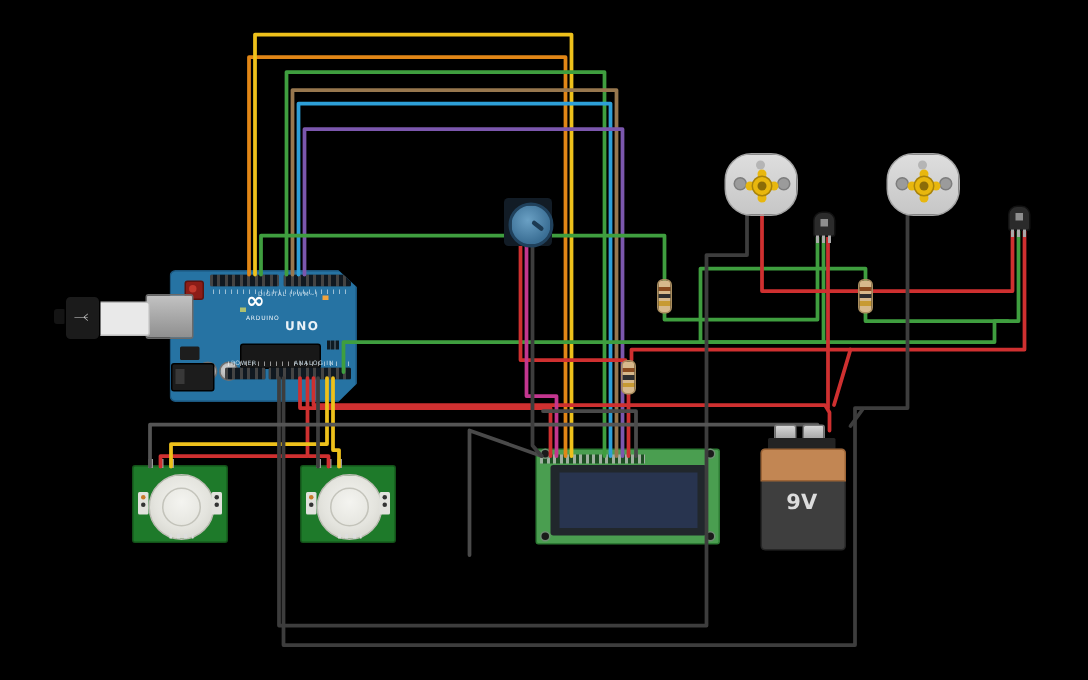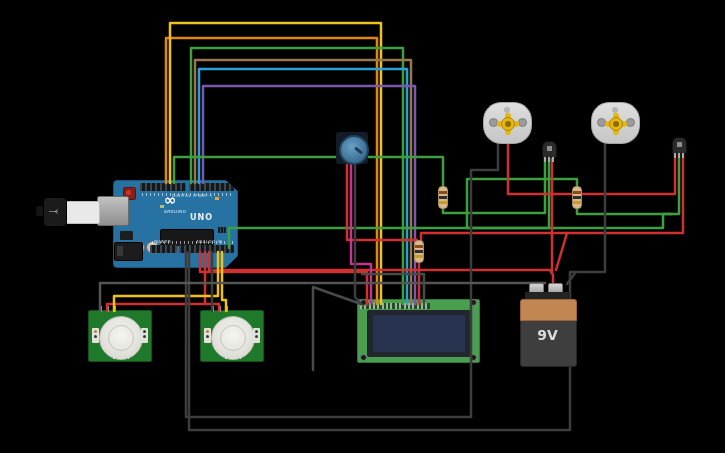--- a/index.html
+++ b/index.html
@@ -62,21 +62,21 @@
   
   .lcd{position:absolute;left:357px;top:299px;width:121px;height:62px;background:#4a9e50;border:1px solid #2c7a33;border-radius:2px;z-index:2;}
   .lcd-pins{position:absolute;left:2px;top:3px;width:70px;height:6px;
     background:repeating-linear-gradient(90deg,#9fb0a0 0 2px,#1e4f24 2px 4.35px);}
   .bezel{position:absolute;left:9px;top:10px;width:104px;height:47px;background:#21272c;border-radius:2px;}
   .screen{position:absolute;left:15px;top:15px;width:92px;height:37px;background:#28344f;}
   .screw{position:absolute;width:5px;height:5px;border-radius:50%;background:#1a1a1a;border:1px solid #6f8f73;}
   .s-tl{left:2px;top:-1px;} .s-tr{right:2px;top:-1px;} .s-bl{left:2px;bottom:1px;} .s-br{right:2px;bottom:1px;}
 
   
-  .battery{position:absolute;left:520px;top:283px;width:35px;height:82px;z-index:8;}
+  .battery{position:absolute;left:507px;top:283px;width:35px;height:82px;z-index:8;}
   .bat-body{position:absolute;left:0;top:16px;width:55px;height:66px;background:#3e3e3e;border:1px solid #262626;border-radius:3px;}
   .bat-band{position:absolute;left:0;top:16px;width:55px;height:20px;background:#c28653;border:1px solid #9c6436;border-radius:3px 3px 0 0;}
   .bat-cap{position:absolute;left:5px;top:9px;width:45px;height:8px;background:#232323;border-radius:1px;}
   .term{position:absolute;width:13px;height:10px;background:linear-gradient(#d6d6d6,#9e9e9e);border:1px solid #787878;border-radius:2px;top:0;}
   .t-pos{left:9px;} .t-neg{left:28px;}
   .bat-label{position:absolute;left:0;top:44px;width:55px;text-align:center;color:#dcdcdc;font-size:14px;font-weight:bold;}
 
   
   .motor{position:absolute;width:47px;height:40px;background:linear-gradient(#dedede,#c6c6c6);border:1px solid #a3a3a3;border-radius:18px;z-index:8;}
   .m1{left:483px;top:102px;} .m2{left:591px;top:102px;}

